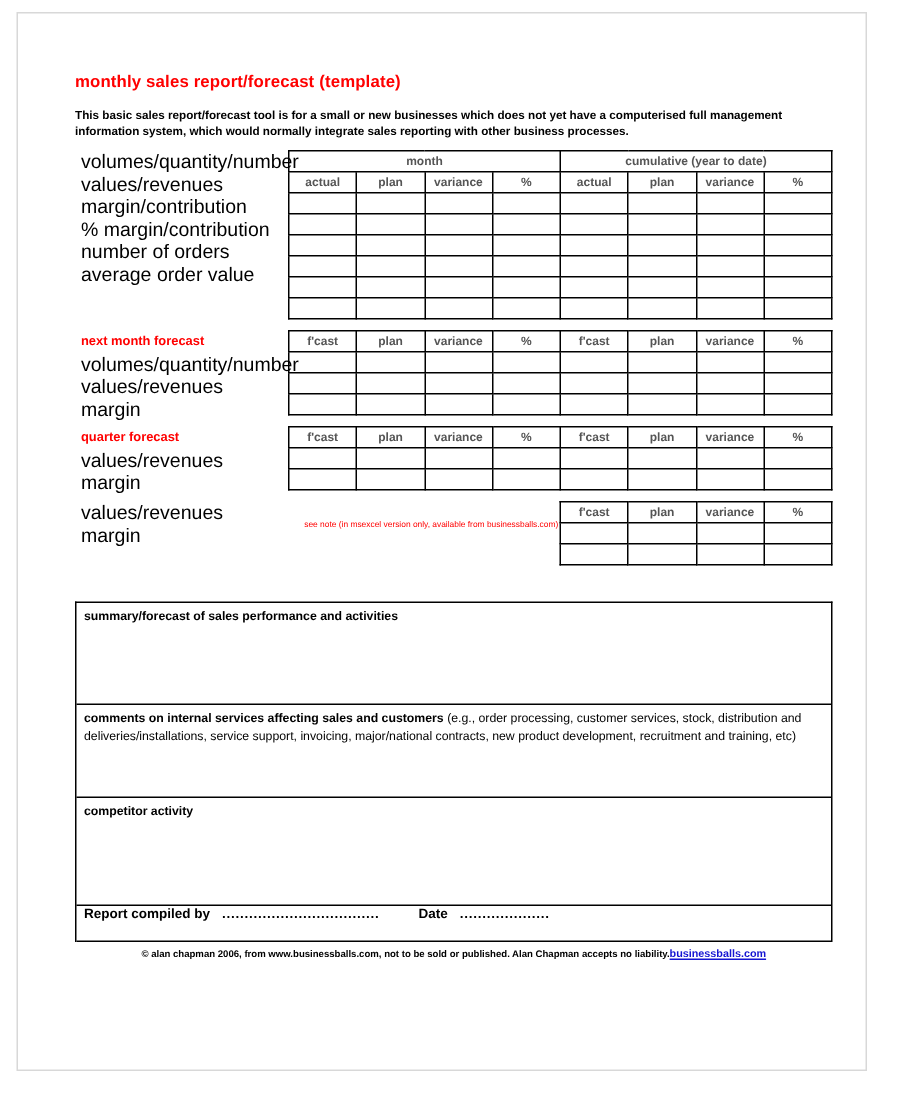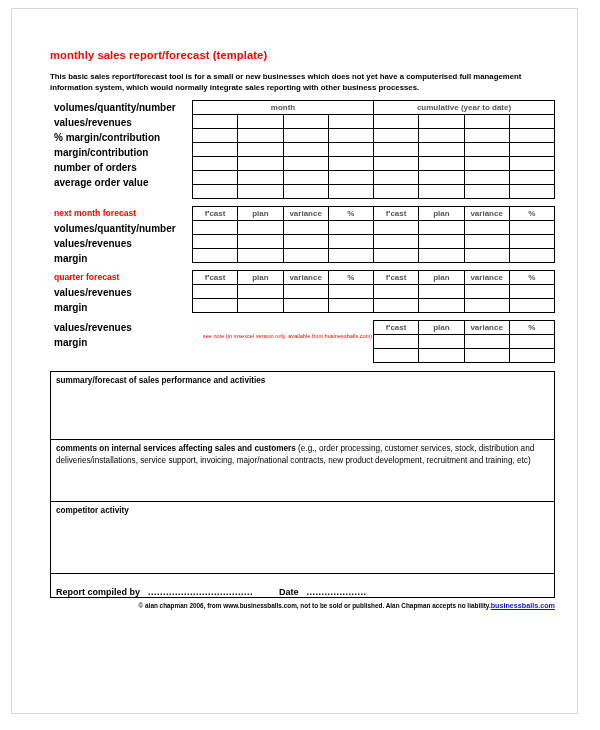--- a/index.html
+++ b/index.html
@@ -78,22 +78,22 @@
   }
   .blk-title {
     color: #ff0000;
     font-weight: bold;
     font-size: 8.6px;
     height: 15px;
     line-height: 15px;
     white-space: nowrap;
   }
   .blk-label {
-    font-weight: bold;
-    font-size: 10px;
+    font-weight: normal;
+    font-size: 13px;
     height: 15px;
     line-height: 15px;
     color: #000;
     white-space: nowrap;
   }
 
   table.grid {
     border-collapse: collapse;
     table-layout: fixed;
     margin-left: 142px;
@@ -124,21 +124,21 @@
     top: 12px;
     width: 175px;
     text-align: center;
     color: #ff0000;
     font-size: 5.6px;
     line-height: 1.45;
   }
 
   
   .boxes {
-    margin-top: 8px;
+    margin-top: 24px;
     border: 1.4px solid #000;
     border-bottom: none;
     width: 505px;
     box-sizing: border-box;
   }
   .cbox {
     border-bottom: 1.4px solid #000;
     padding: 3px 5px 0 5px;
     box-sizing: border-box;
   }
@@ -150,37 +150,37 @@
   }
   .cbox-label .sub {
     font-weight: normal;
   }
   .cbox-body { }
 
   .compiled {
     border-bottom: 1.4px solid #000;
     height: 24px;
     display: flex;
-    align-items: flex-end;
+    align-items: flex-start;
     padding-left: 5px;
     box-sizing: border-box;
   }
   .compiled .lbl {
     font-size: 9px;
     font-weight: bold;
     white-space: nowrap;
   }
   .compiled .dots { font-size: 9px; font-weight: bold; letter-spacing: .5px; }
   .sp-a { display: inline-block; width: 8px; }
   .sp-b { display: inline-block; width: 26px; }
 
   .copyright {
     margin-top: 3px;
     display: flex;
-    justify-content: flex-end;
+    justify-content: center;
     align-items: baseline;
     font-size: 6.4px;
     font-weight: bold;
     color: #000;
     width: 505px;
   }
   .copyright .link {
     color: #1414d2;
     text-decoration: underline;
     font-size: 7.2px;
@@ -197,30 +197,40 @@
     <div class="hdr-row">
       <div class="doc-title">monthly sales report/forecast (template)</div>
     </div>
 
     <div class="intro">This basic sales report/forecast tool is for a small or new businesses which does not yet have a computerised full management information system, which would normally integrate sales reporting with other business processes.</div>
 
     <div class="block">
       <div class="blk-labels">
         <div class="blk-label">volumes/quantity/number</div>
         <div class="blk-label">values/revenues</div>
+        <div class="blk-label">margin/contribution</div>
         <div class="blk-label">% margin/contribution</div>
-        <div class="blk-label">margin/contribution</div>
         <div class="blk-label">number of orders</div>
         <div class="blk-label">average order value</div>
       </div>
       <table class="grid">
         <tbody>
             <tr>
           <th class="grp-hdr" colspan="4">month</th>
           <th class="grp-hdr" colspan="4">cumulative (year to date)</th>
+        </tr>
+        <tr>
+          <th>actual</th>
+          <th>plan</th>
+          <th>variance</th>
+          <th>%</th>
+          <th>actual</th>
+          <th>plan</th>
+          <th>variance</th>
+          <th>%</th>
         </tr>
         <tr class="data">
           <td></td>
               <td></td>
           <td></td>
               <td></td>
           <td></td>
               <td></td>
           <td></td>
               <td></td>

